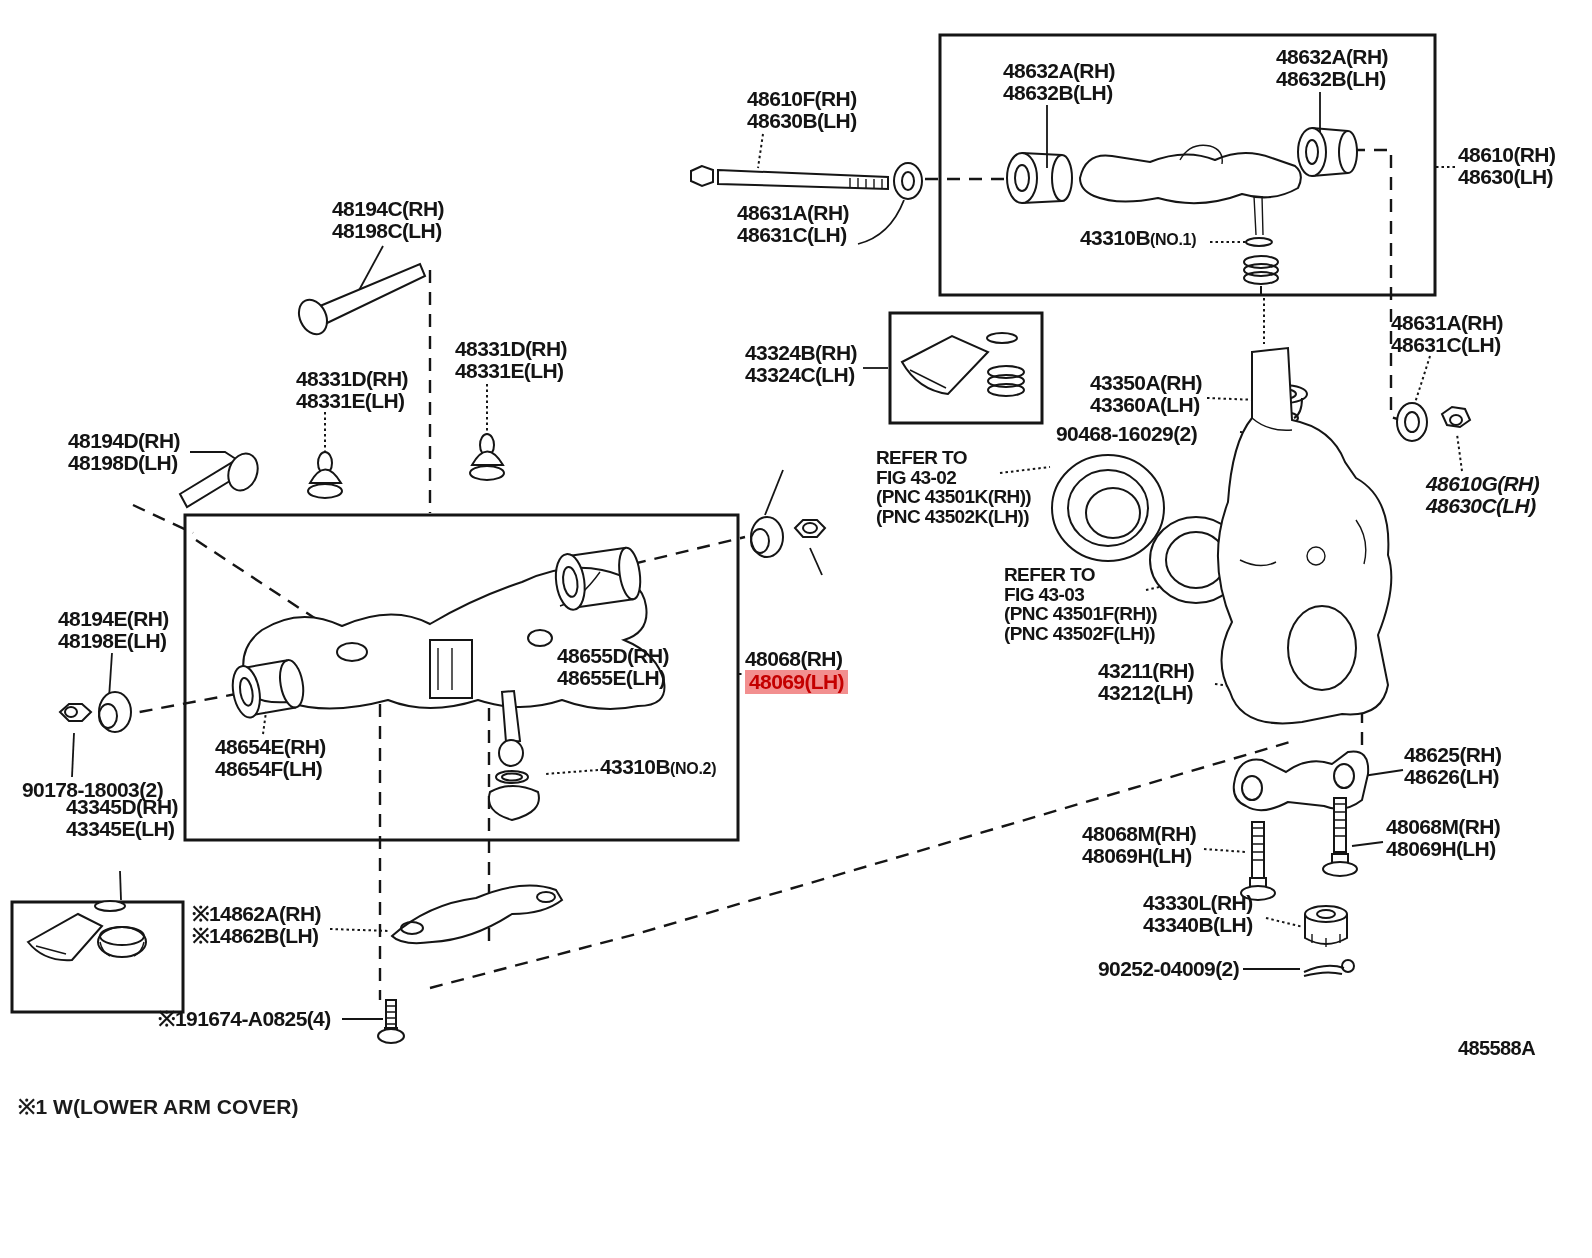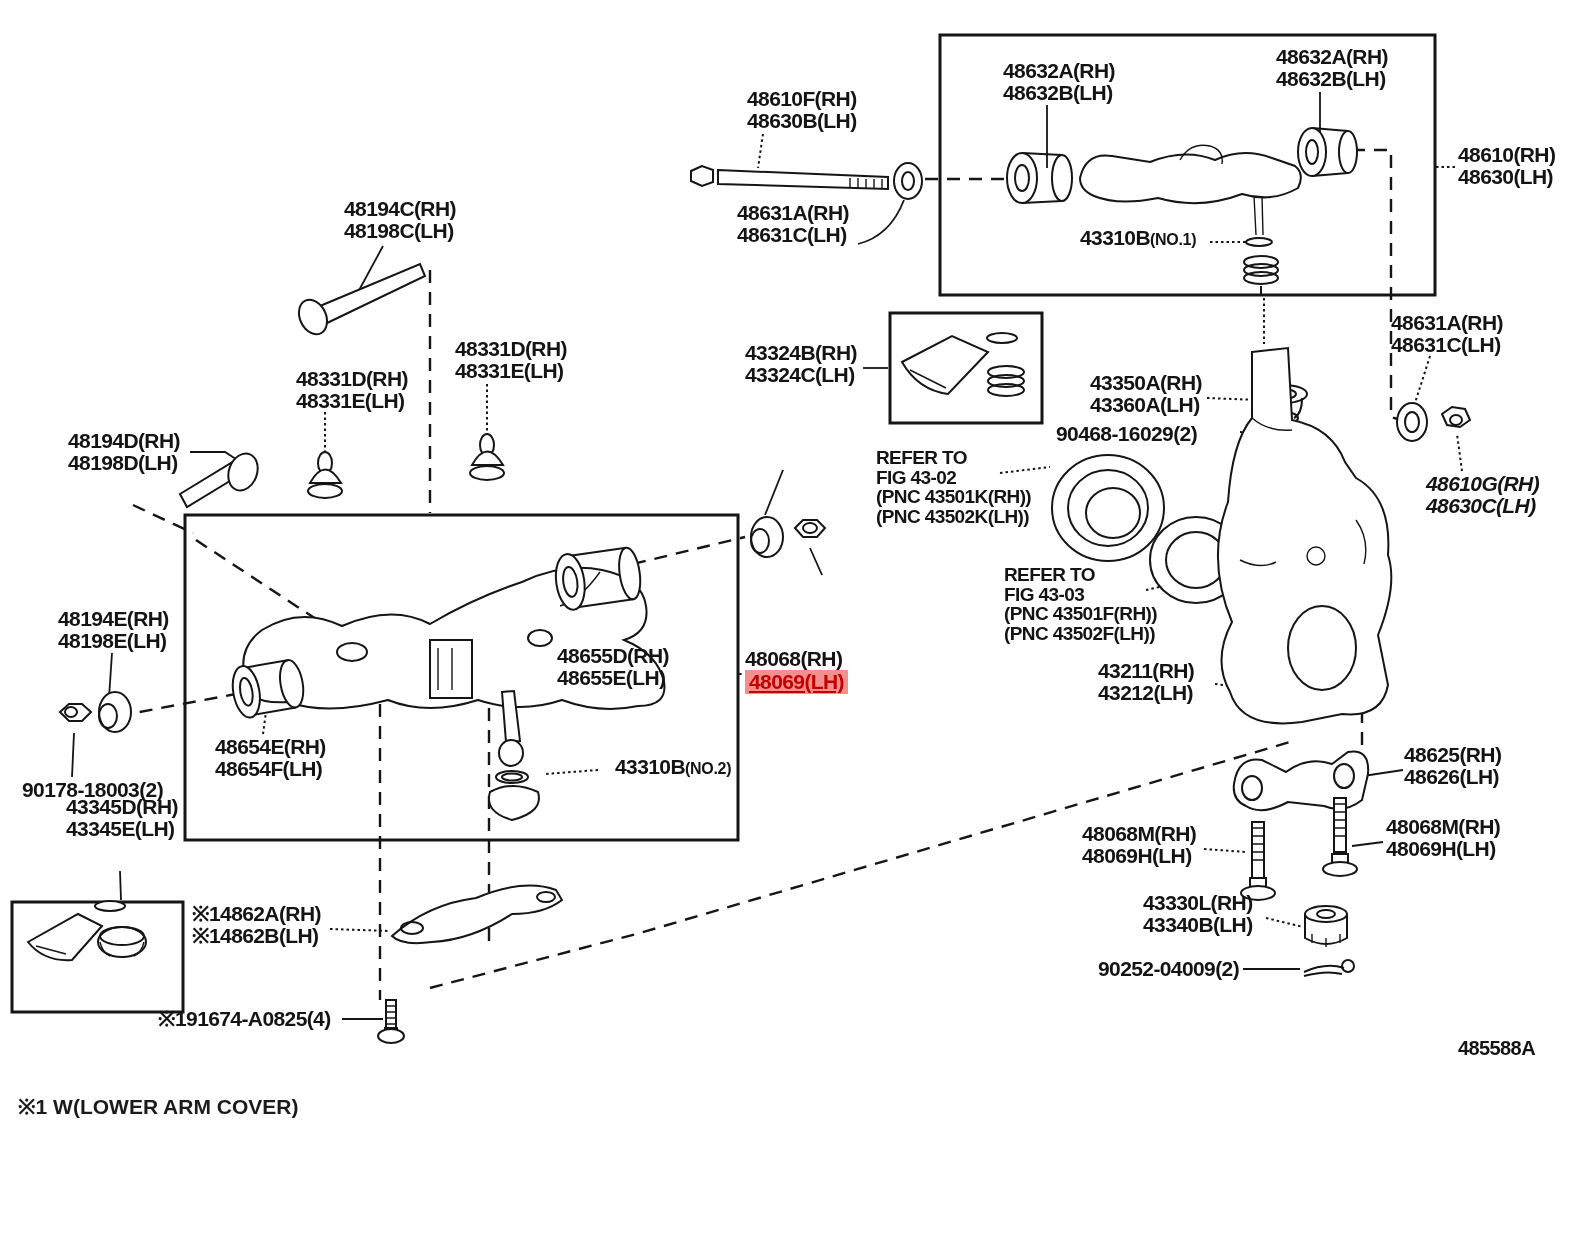--- a/index.html
+++ b/index.html
@@ -8,21 +8,21 @@
   #stage{position:relative;width:1592px;height:1258px;}
   #artwork{position:absolute;left:0;top:0;}
   #labels-layer{position:absolute;left:0;top:0;width:1592px;height:1100px;}
   .part-label{position:absolute;font-family:"Liberation Sans",sans-serif;
       font-weight:bold;font-size:21px;line-height:1.03;letter-spacing:-0.6px;
       color:#141414;white-space:nowrap;}
   .part-label.plain{font-weight:normal;letter-spacing:0;font-size:21px;color:#1b1b1b;}
   .pl-line{display:inline-block;display:block;}
   .pl-line .suffix{font-size:16px;letter-spacing:-0.3px;}
   .pl-line.hl{background:var(--hl-bg,#f28f8f);color:var(--hl-fg,#c40000);
-      padding:1px 4px 2px 4px;display:inline-block;text-decoration:underline;}
+      padding:1px 4px 2px 4px;display:inline-block;}
   .banner{position:absolute;left:0;top:1096px;width:1592px;height:162px;
       background:var(--banner-bg,#676767);color:var(--banner-fg,#ffffff);
       display:flex;align-items:center;justify-content:center;gap:88px;
       font-size:61px;font-weight:normal;letter-spacing:-1px;}
   .banner span{display:inline-block;transform:scaleX(0.92);}
   svg .box{fill:none;stroke:#151515;stroke-width:3;}
   svg .pt{fill:#ffffff;stroke:#151515;stroke-width:2;}
   svg .ptn{fill:none;stroke:#151515;stroke-width:2;}
   svg .thin{fill:none;stroke:#151515;stroke-width:1.4;}
   svg .ld{fill:none;stroke:#151515;stroke-width:1.8;}
@@ -270,21 +270,21 @@
     </g>
     <g>
       <path class="pt" d="M386 1000 h10 v30 h-10 Z"></path>
       <path class="thin" d="M386 1006 h10 M386 1012 h10 M386 1018 h10 M386 1024 h10"></path>
       <path class="pt" d="M385 1028 h12 v6 h-12 Z"></path>
       <ellipse class="pt" cx="391" cy="1036" rx="13" ry="7"></ellipse>
     </g>
   </svg>
 
   <div id="labels-layer">
-      <div class="part-label" style="left: 344px; top: 198px;">
+      <div class="part-label" style="left: 332px; top: 198px;">
         <div class="pl-line"><span>48194C(RH)</span></div>
         <div class="pl-line"><span>48198C(LH)</span></div>
       </div>
       <div class="part-label" style="left: 296px; top: 368px;">
         <div class="pl-line"><span>48331D(RH)</span></div>
         <div class="pl-line"><span>48331E(LH)</span></div>
       </div>
       <div class="part-label" style="left: 455px; top: 338px;">
         <div class="pl-line"><span>48331D(RH)</span></div>
         <div class="pl-line"><span>48331E(LH)</span></div>
@@ -312,21 +312,21 @@
         <div class="pl-line"><span>※191674-A0825(4)</span></div>
       </div>
       <div class="part-label" style="left: 215px; top: 736px;">
         <div class="pl-line"><span>48654E(RH)</span></div>
         <div class="pl-line"><span>48654F(LH)</span></div>
       </div>
       <div class="part-label" style="left: 557px; top: 645px;">
         <div class="pl-line"><span>48655D(RH)</span></div>
         <div class="pl-line"><span>48655E(LH)</span></div>
       </div>
-      <div class="part-label" style="left: 600px; top: 756px; margin-left: 15px;">
+      <div class="part-label" style="left: 600px; top: 756px;">
         <div class="pl-line"><span>43310B</span><span class="suffix">(NO.2)</span></div>
       </div>
       <div class="part-label" style="left: 745px; top: 648px;"><div class="pl-line"><span>48068(RH)</span></div><div class="pl-line hl"><span>48069(LH)</span></div></div>
       <div class="part-label" style="left: 747px; top: 88px;">
         <div class="pl-line"><span>48610F(RH)</span></div>
         <div class="pl-line"><span>48630B(LH)</span></div>
       </div>
       <div class="part-label" style="left: 737px; top: 202px;">
         <div class="pl-line"><span>48631A(RH)</span></div>
         <div class="pl-line"><span>48631C(LH)</span></div>

